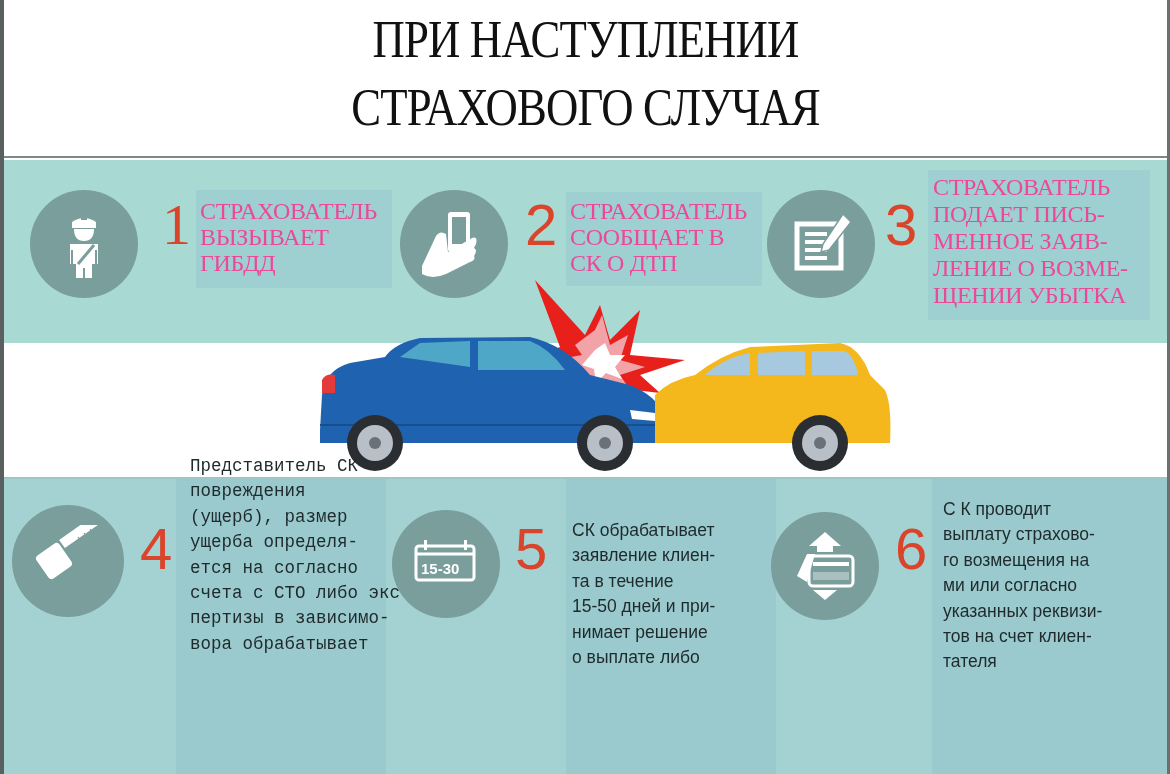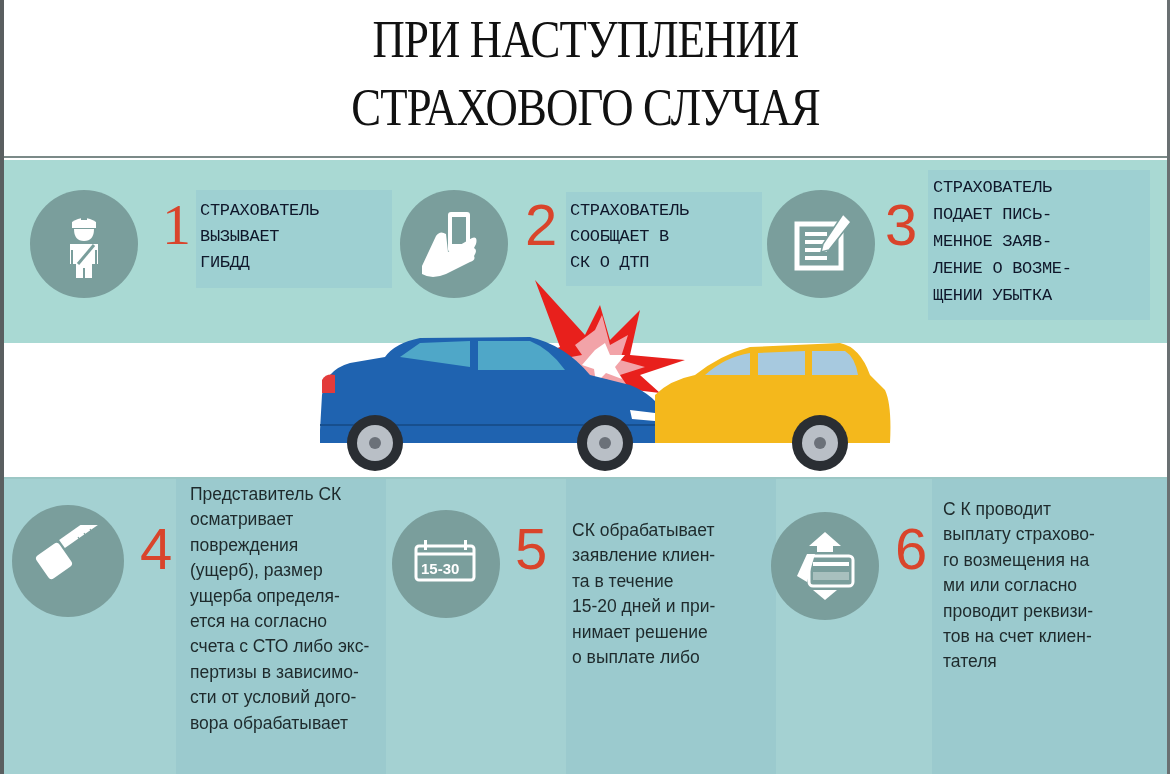--- a/index.html
+++ b/index.html
@@ -13,21 +13,21 @@
 
   .band-top { position: absolute; left: 4px; top: 160px; width: 1163px; height: 183px; background: #a9d9d3; }
   .band-mid { position: absolute; left: 4px; top: 343px; width: 1163px; height: 134px; background: #ffffff; }
   .band-bottom { position: absolute; left: 4px; top: 477px; width: 1163px; height: 297px; background: #a4d1d2; border-top: 2px solid #9cc7c5; }
   .panel-shade { position: absolute; background: rgba(140,190,200,0.35); }
 
   .circle { position: absolute; width: 108px; height: 108px; border-radius: 50%; background: #7a9e9c; display: flex; align-items: center; justify-content: center; }
   .circle svg { width: 72px; height: 72px; }
   .num { position: absolute; color: #d9442b; font-size: 58px; line-height: 58px; font-family: "Liberation Sans", sans-serif; font-weight: 300; }
   .num.serif { font-family: "Liberation Serif", serif; }
-  .step-top-text { position: absolute; font-family: Liberation Mono, monospace; font-size: 17px; line-height: 26px; color: #0f172a; letter-spacing: -0.3px; }
+  .step-top-text { position: absolute; font-family: Liberation Serif, serif; font-size: 24px; line-height: 26px; color: #ec4899; letter-spacing: -0.3px; }
   .step-bottom-text { position: absolute; font-family: "Liberation Sans", sans-serif; font-size: 17.5px; line-height: 25.4px; color: #1e2a2c; }
   .textbox { position: absolute; background: rgba(150,200,210,0.55); }
 
   .cars { position: absolute; left: 310px; top: 275px; width: 590px; height: 205px; }
 </style>
 </head>
 <body>
 
 <div class="frame-left"></div>
 
@@ -141,66 +141,64 @@
     <rect x="8" y="22" width="28" height="28" rx="4" fill="#fff" transform="rotate(-35 22 36)"></rect>
     <rect x="30" y="14" width="44" height="10" fill="#fff" transform="rotate(-35 30 19)"></rect>
     <g stroke="#7a9e9c" stroke-width="1.2">
       <line x1="46" y1="12" x2="48" y2="15"></line>
         <line x1="52" y1="8" x2="54" y2="11"></line>
         <line x1="58" y1="4" x2="60" y2="7"></line>
     </g>
   </svg>
 </div>
 <div class="num" style="left:140px; top:520px;">4</div>
-<div class="step-bottom-text" style="left:190px; top:482px;">
+<div class="step-bottom-text" style="left:190px; top:454px;font-family:Liberation Mono, monospace;">
   <div>Представитель СК</div>
-  <div>осматривает</div>
   <div>повреждения</div>
   <div>(ущерб), размер</div>
   <div>ущерба определя-</div>
   <div>ется на согласно</div>
   <div>счета с СТО либо экс-</div>
   <div>пертизы в зависимо-</div>
-  <div>сти от условий дого-</div>
   <div>вора обрабатывает</div>
 </div>
 
 <div class="circle" style="left:392px; top:510px; width:108px; height:108px;">
   <svg viewBox="0 0 72 72">
     <rect x="6" y="18" width="58" height="34" rx="3" fill="none" stroke="#fff" stroke-width="3"></rect>
     <line x1="6" y1="26" x2="64" y2="26" stroke="#fff" stroke-width="3"></line>
     <rect x="14" y="12" width="3" height="10" fill="#fff"></rect>
     <rect x="54" y="12" width="3" height="10" fill="#fff"></rect>
     <text x="11" y="46" font-family="Liberation Sans, sans-serif" font-size="15" font-weight="bold" fill="#fff">15-30</text>
   </svg>
 </div>
 <div class="num" style="left:515px; top:520px;">5</div>
 <div class="step-bottom-text" style="left:572px; top:518px;">
   <div>СК обрабатывает</div>
   <div>заявление клиен-</div>
   <div>та в течение</div>
-  <div>15-20 дней и при-</div>
+  <div>15-50 дней и при-</div>
   <div>нимает решение</div>
   <div>о выплате либо</div>
 </div>
 
 <div class="circle" style="left:771px; top:512px; width:108px; height:108px;">
   <svg viewBox="0 0 72 72">
     <polygon points="36,2 52,16 44,16 44,22 28,22 28,16 20,16" fill="#fff"></polygon>
     <polygon points="36,70 48,60 24,60" fill="#fff"></polygon>
     <path d="M8 46 L18 24 L26 24 L18 52 Z" fill="#fff"></path>
     <rect x="20" y="26" width="44" height="30" rx="4" fill="none" stroke="#fff" stroke-width="3"></rect>
     <rect x="24" y="32" width="36" height="4" fill="#fff"></rect>
     <rect x="24" y="42" width="36" height="8" fill="#fff" opacity="0.35"></rect>
   </svg>
 </div>
 <div class="num" style="left:895px; top:520px;">6</div>
 <div class="step-bottom-text" style="left:943px; top:497px;">
   <div>С К проводит</div>
   <div>выплату страхово-</div>
   <div>го возмещения на</div>
   <div>ми или согласно</div>
-  <div>проводит реквизи-</div>
+  <div>указанных реквизи-</div>
   <div>тов на счет клиен-</div>
   <div>тателя</div>
 </div>
 
 <div class="frame-right"></div>
 
 </body></html>

